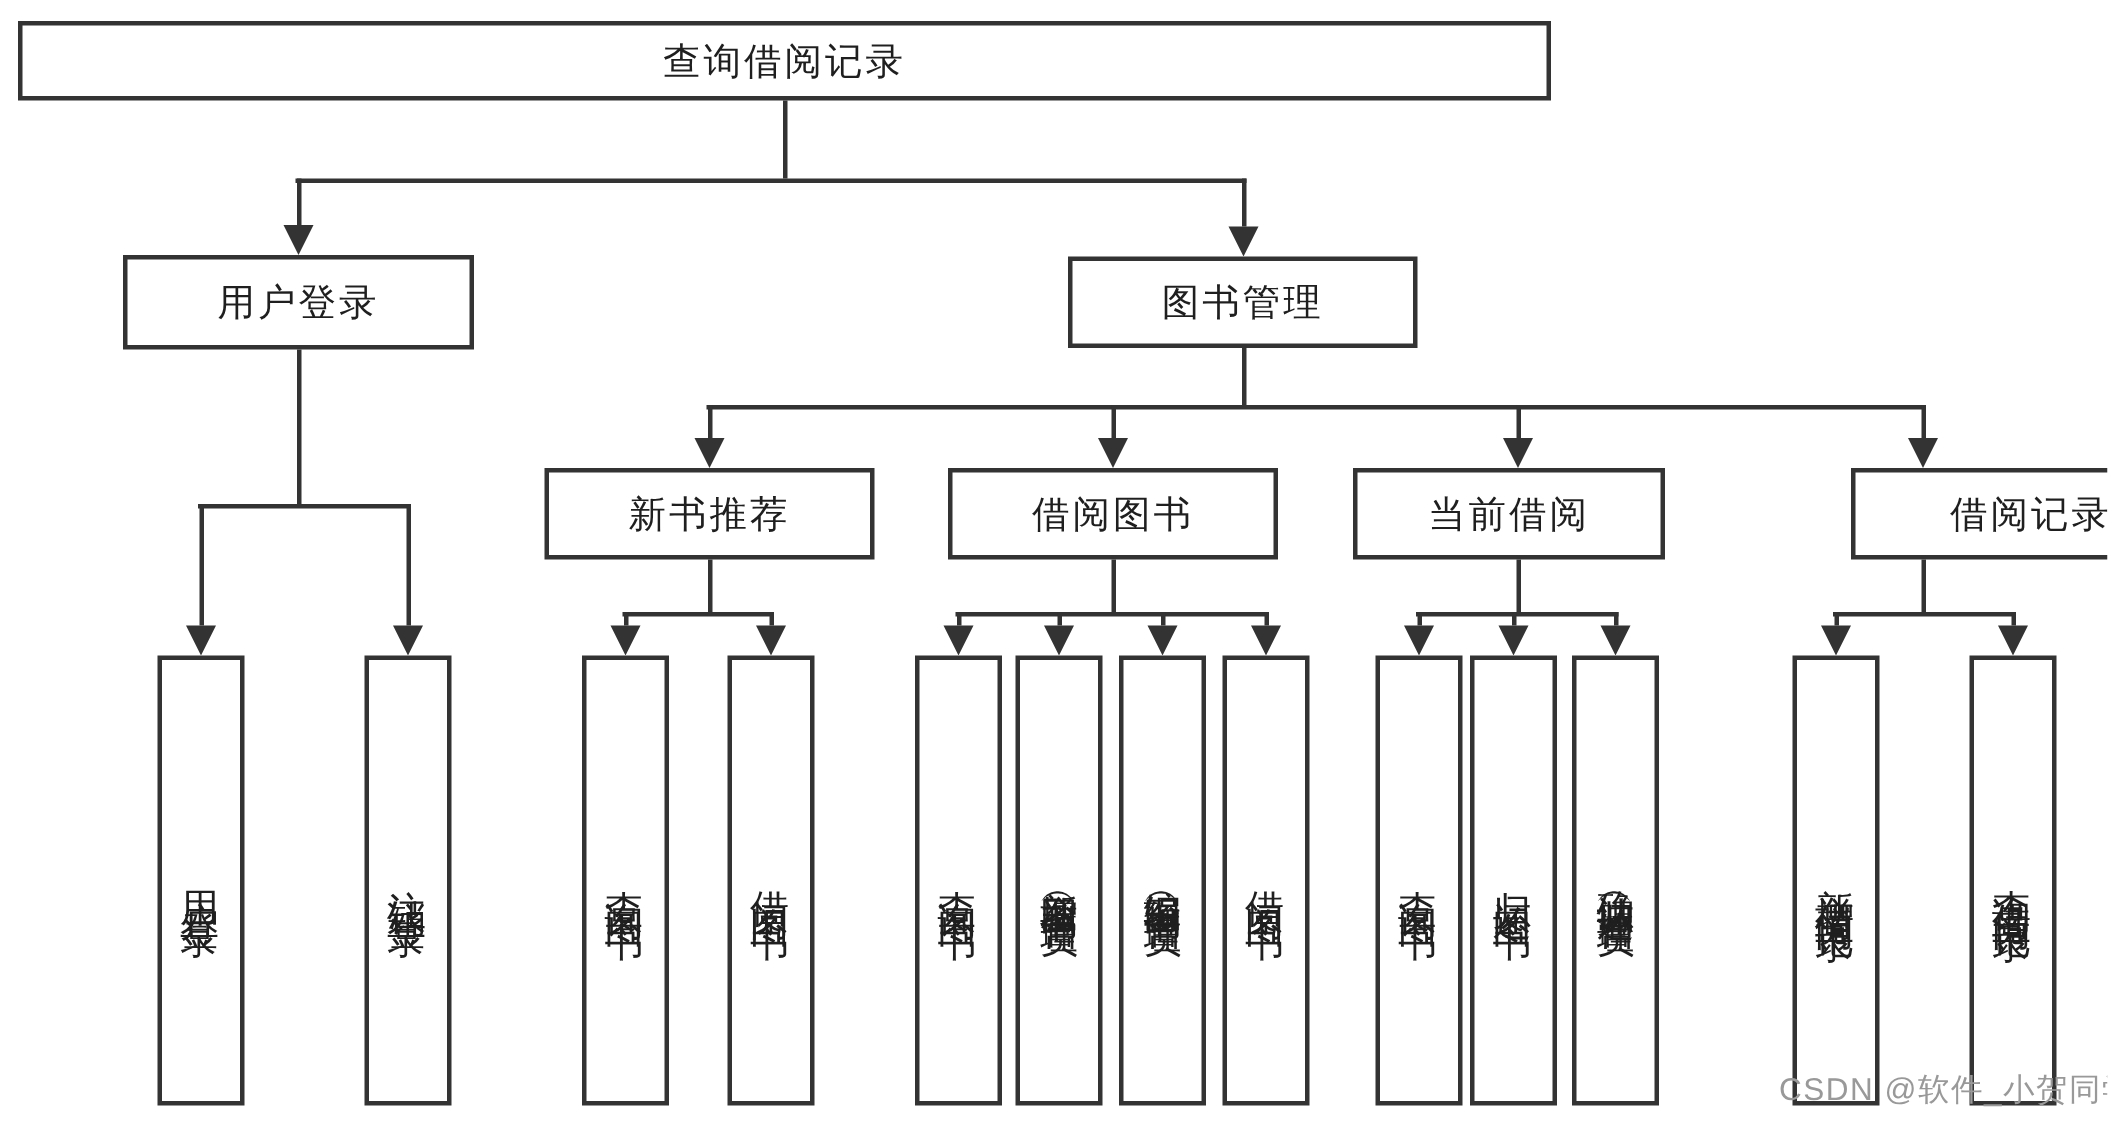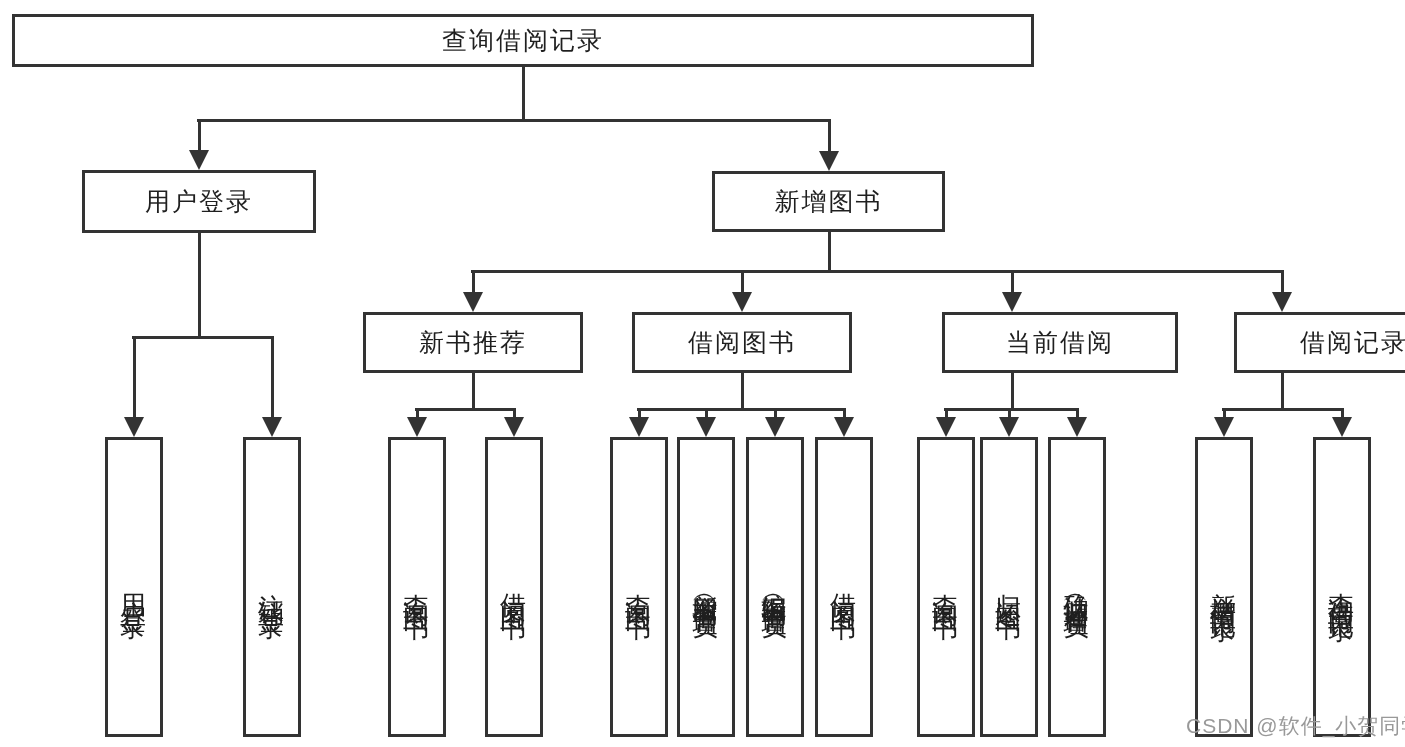--- a/index.html
+++ b/index.html
@@ -94,42 +94,42 @@
 
   <div class="vline" style="left:523px; top:67px; height:52px;"></div>
   <div class="hline" style="left:197px; top:119px; width:634px;"></div>
   <div class="arrow" style="left:199px; top:119px; height:31px;"></div>
   <div class="arrow" style="left:829px; top:119px; height:32px;"></div>
 
   <div class="box" style="left:82px; top:170px; width:234px; height:63px;">
     <span class="hlabel">用户登录</span>
   </div>
   <div class="box" style="left:712px; top:171px; width:233px; height:61px;">
-    <span class="hlabel">新增图书</span>
+    <span class="hlabel">图书管理</span>
   </div>
 
   <div class="vline" style="left:199px; top:233px; height:103px;"></div>
   <div class="hline" style="left:132px; top:336px; width:142px;"></div>
   <div class="arrow" style="left:134px; top:336px; height:81px;"></div>
   <div class="arrow" style="left:272px; top:336px; height:81px;"></div>
 
   <div class="vline" style="left:829px; top:232px; height:38px;"></div>
   <div class="hline" style="left:471px; top:270px; width:813px;"></div>
   <div class="arrow" style="left:473px; top:270px; height:22px;"></div>
   <div class="arrow" style="left:742px; top:270px; height:22px;"></div>
   <div class="arrow" style="left:1012px; top:270px; height:22px;"></div>
   <div class="arrow" style="left:1282px; top:270px; height:22px;"></div>
 
   <div class="box" style="left:363px; top:312px; width:220px; height:61px;">
     <span class="hlabel">新书推荐</span>
   </div>
   <div class="box" style="left:632px; top:312px; width:220px; height:61px;">
     <span class="hlabel">借阅图书</span>
   </div>
-  <div class="box" style="left:902px; top:312px; width:236px; height:61px;margin-left:40px;">
+  <div class="box" style="left:902px; top:312px; width:208px; height:61px;">
     <span class="hlabel">当前借阅</span>
   </div>
   <div class="box" style="left:1234px; top:312px; width:240px; height:61px;">
     <span class="hlabel">借阅记录</span>
   </div>
 
   <div class="vline" style="left:473px; top:373px; height:35px;"></div>
   <div class="hline" style="left:415px; top:408px; width:101px;"></div>
   <div class="arrow" style="left:417px; top:408px; height:9px;"></div>
   <div class="arrow" style="left:514px; top:408px; height:9px;"></div>

